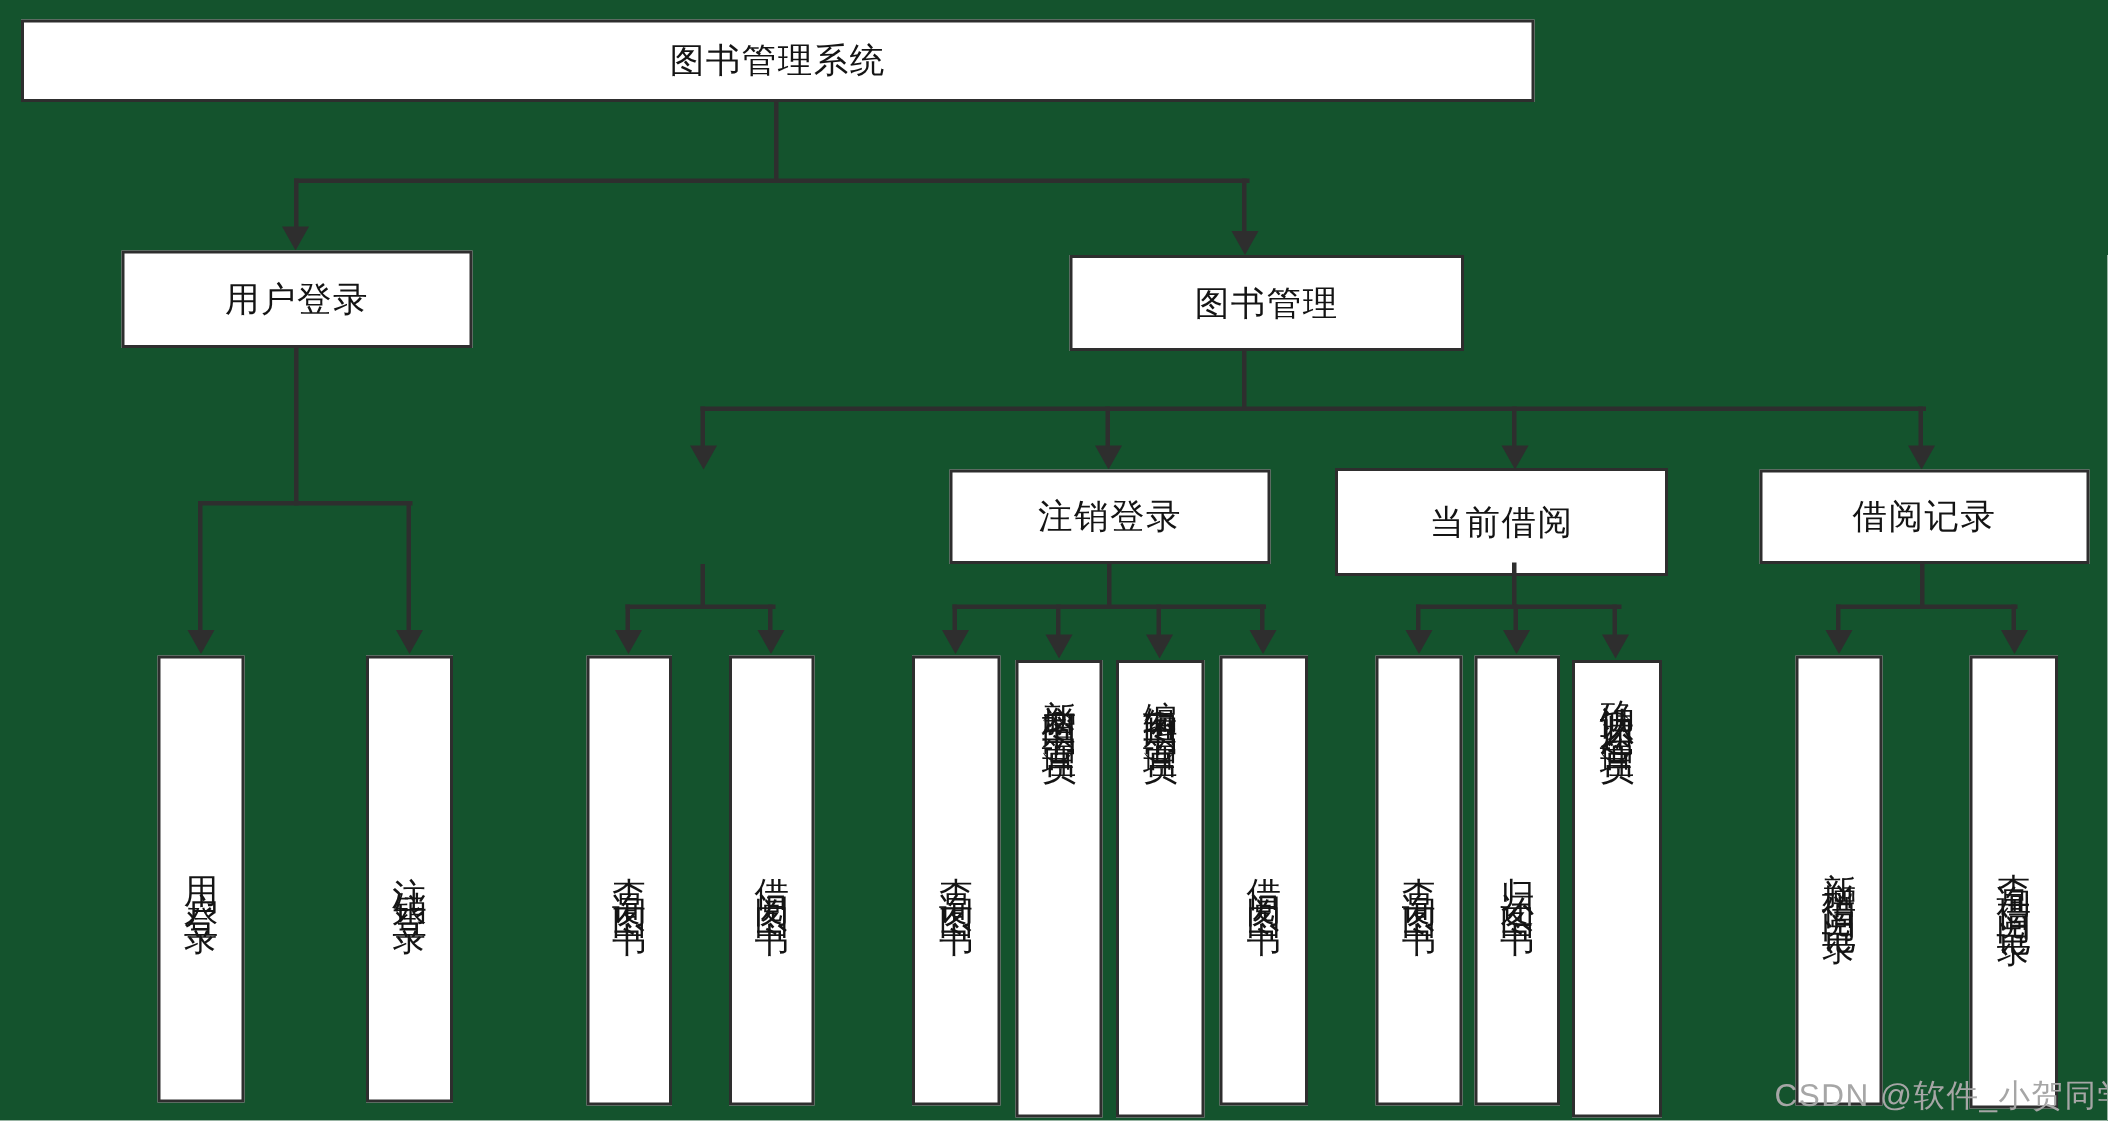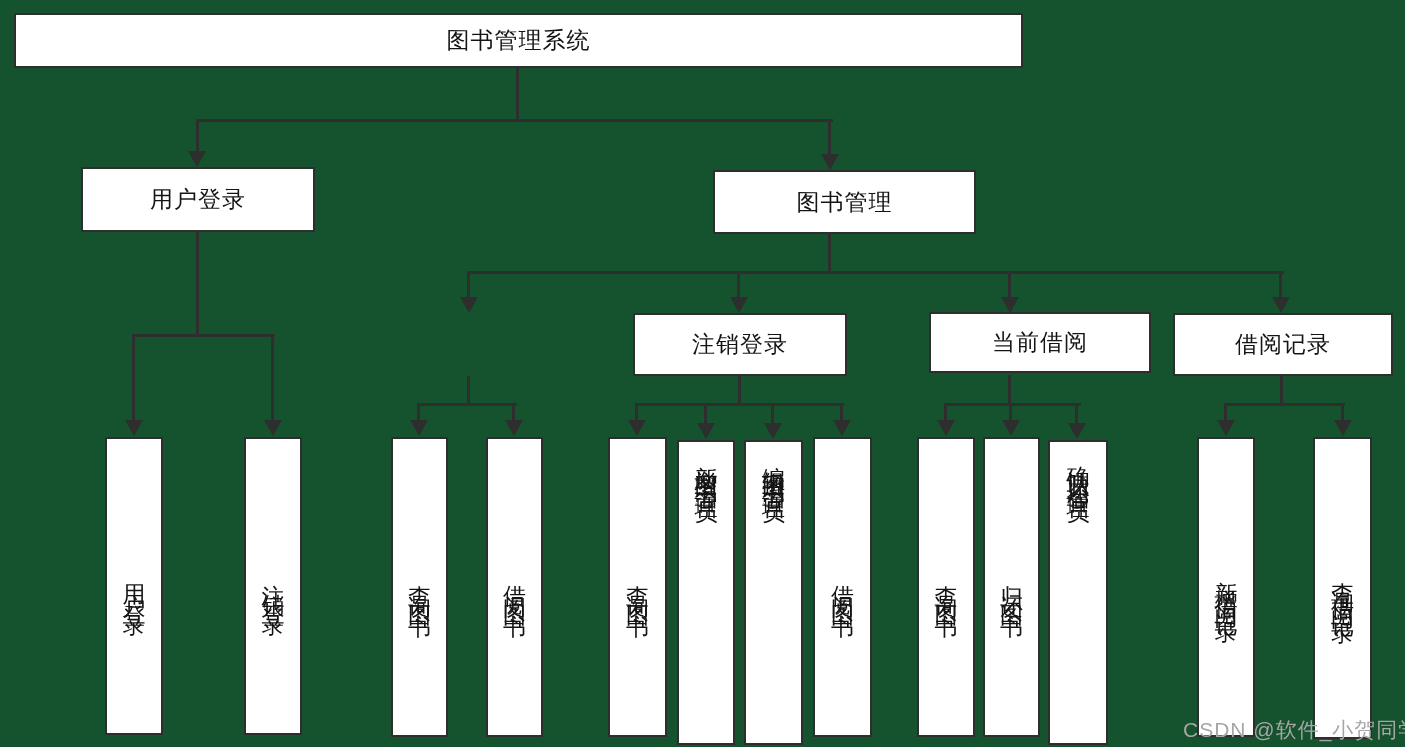--- a/index.html
+++ b/index.html
@@ -67,21 +67,21 @@
   <div class="vl" style="left:737px;top:271px;width:3px;height:27px"></div>
   <div class="ah" style="left:730px;top:297px"></div>
   <div class="vl" style="left:1008px;top:271px;width:3px;height:27px"></div>
   <div class="ah" style="left:1001px;top:297px"></div>
   <div class="vl" style="left:1279px;top:271px;width:3px;height:27px"></div>
   <div class="ah" style="left:1272px;top:297px"></div>
 
   <div class="box" style="left:633px;top:313px;width:214px;height:63px">
     <span>注销登录</span>
   </div>
-  <div class="box" style="left:929px;top:312px;width:222px;height:61px">
+  <div class="box" style="left:890px;top:312px;width:222px;height:72px">
     <span>当前借阅</span>
   </div>
   <div class="box" style="left:1173px;top:313px;width:220px;height:63px">
     <span>借阅记录</span>
   </div>
 
   <div class="vl" style="left:467px;top:376px;width:3px;height:30px"></div>
   <div class="hl" style="left:417px;top:403px;width:100px;height:3px"></div>
   <div class="vl" style="left:417px;top:403px;width:3px;height:18px"></div>
   <div class="ah" style="left:410px;top:420px"></div>

